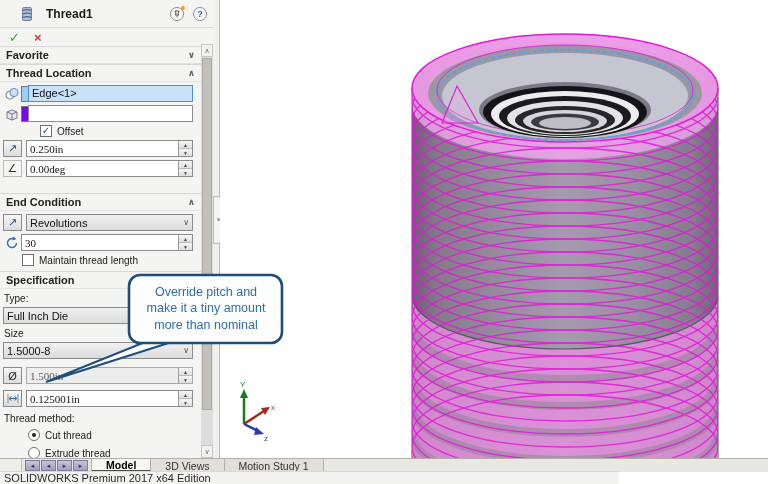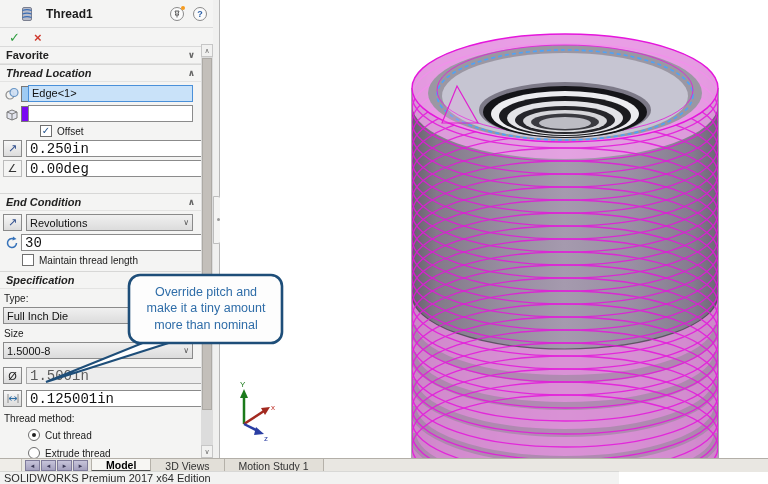--- a/index.html
+++ b/index.html
@@ -13,35 +13,35 @@
   .pm-title { font-weight:bold; font-size:12px; margin-left:10px; flex:1; }
   .round-ico { width:14px; height:14px; border:1px solid #8a8a8a; border-radius:50%; background:#fbfbfb;
                display:flex; align-items:center; justify-content:center; font-size:9px; color:#2a5fa8; margin-left:9px; position:relative; }
   .round-ico .spark { position:absolute; top:-2px; right:-2px; width:4px; height:4px; background:#f59a1e; border-radius:50%; }
   .pm-actions { height:19px; display:flex; align-items:center; padding-left:9px; border-bottom:1px solid #dadada; }
   .ok-glyph { color:#2e9e3f; font-weight:bold; font-size:13px; line-height:1; cursor:default; }
   .cancel-glyph { color:#cf3a2e; font-weight:bold; font-size:13px; line-height:1; margin-left:14px; }
 
   .sec-head { display:flex; align-items:center; padding:2px 8px 2px 6px; font-weight:bold; color:#222; border-bottom:1px solid #e3e3e2; }
   .sec-head .chev { margin-left:auto; color:#666; font-size:9px; margin-right:10px; }
-  .sec-top { border-top:1px solid #d7d7d6;font-style:italic; }
+  .sec-top { border-top:1px solid #d7d7d6; }
 
   .pm-body { padding-right:16px; }
   .row { display:flex; align-items:center; margin:3px 4px 3px 3px; }
   .selicon { width:18px; height:16px; display:flex; align-items:center; justify-content:center; flex:none; }
   .chip { width:7px; height:16px; flex:none; border:1px solid #777; border-right:none; }
   .chip.blue { background:#9ecbf3; }
   .chip.purple { background:#7a06f2; }
   .selbox { flex:1; height:17px; background:#fff; border:1px solid #8b8b8b; font-size:11px; padding:1px 3px; color:#111; }
   .selbox.hl { background:#c9e2f9; border:1px solid #4a90d9; }
 
   .icon-btn { width:19px; height:17px; flex:none; border:1px solid #8a8a8a; background:linear-gradient(#f7f7f7,#dcdcdc);
               display:flex; align-items:center; justify-content:center; font-size:11px; color:#33518f; margin-right:4px; }
   .num-wrap { flex:1; display:flex; height:17px; border:1px solid #8b8b8b; background:#fff; }
-  .num-wrap input { flex:1; border:none; outline:none; font-size:14px; font-family:Liberation Mono, monospace; padding:0 3px; background:transparent; color:#111; }
+  .num-wrap input { flex:1; border:none; outline:none; font-size:11px; font-family:Liberation Serif, serif; padding:0 3px; background:transparent; color:#111; }
   .num-wrap.disabled { background:#ededed; border-color:#a9a9a9; }
   .num-wrap.disabled input { color:#5c5c5c; }
   .spin { width:14px; border-left:1px solid #9a9a9a; display:flex; flex-direction:column; }
   .spin span { flex:1; display:flex; align-items:center; justify-content:center; font-size:5px; color:#444; background:linear-gradient(#f6f6f6,#dedede); }
   .spin span:first-child { border-bottom:1px solid #bbb; }
 
   .combo { flex:1; height:17px; border:1px solid #8a8a8a; background:linear-gradient(#f0f0f0,#dcdcdc); display:flex; align-items:center; padding:0 3px; }
   .combo .txt { flex:1; font-size:11px; color:#111; }
   .combo .arr { font-size:8px; color:#555; }
 

